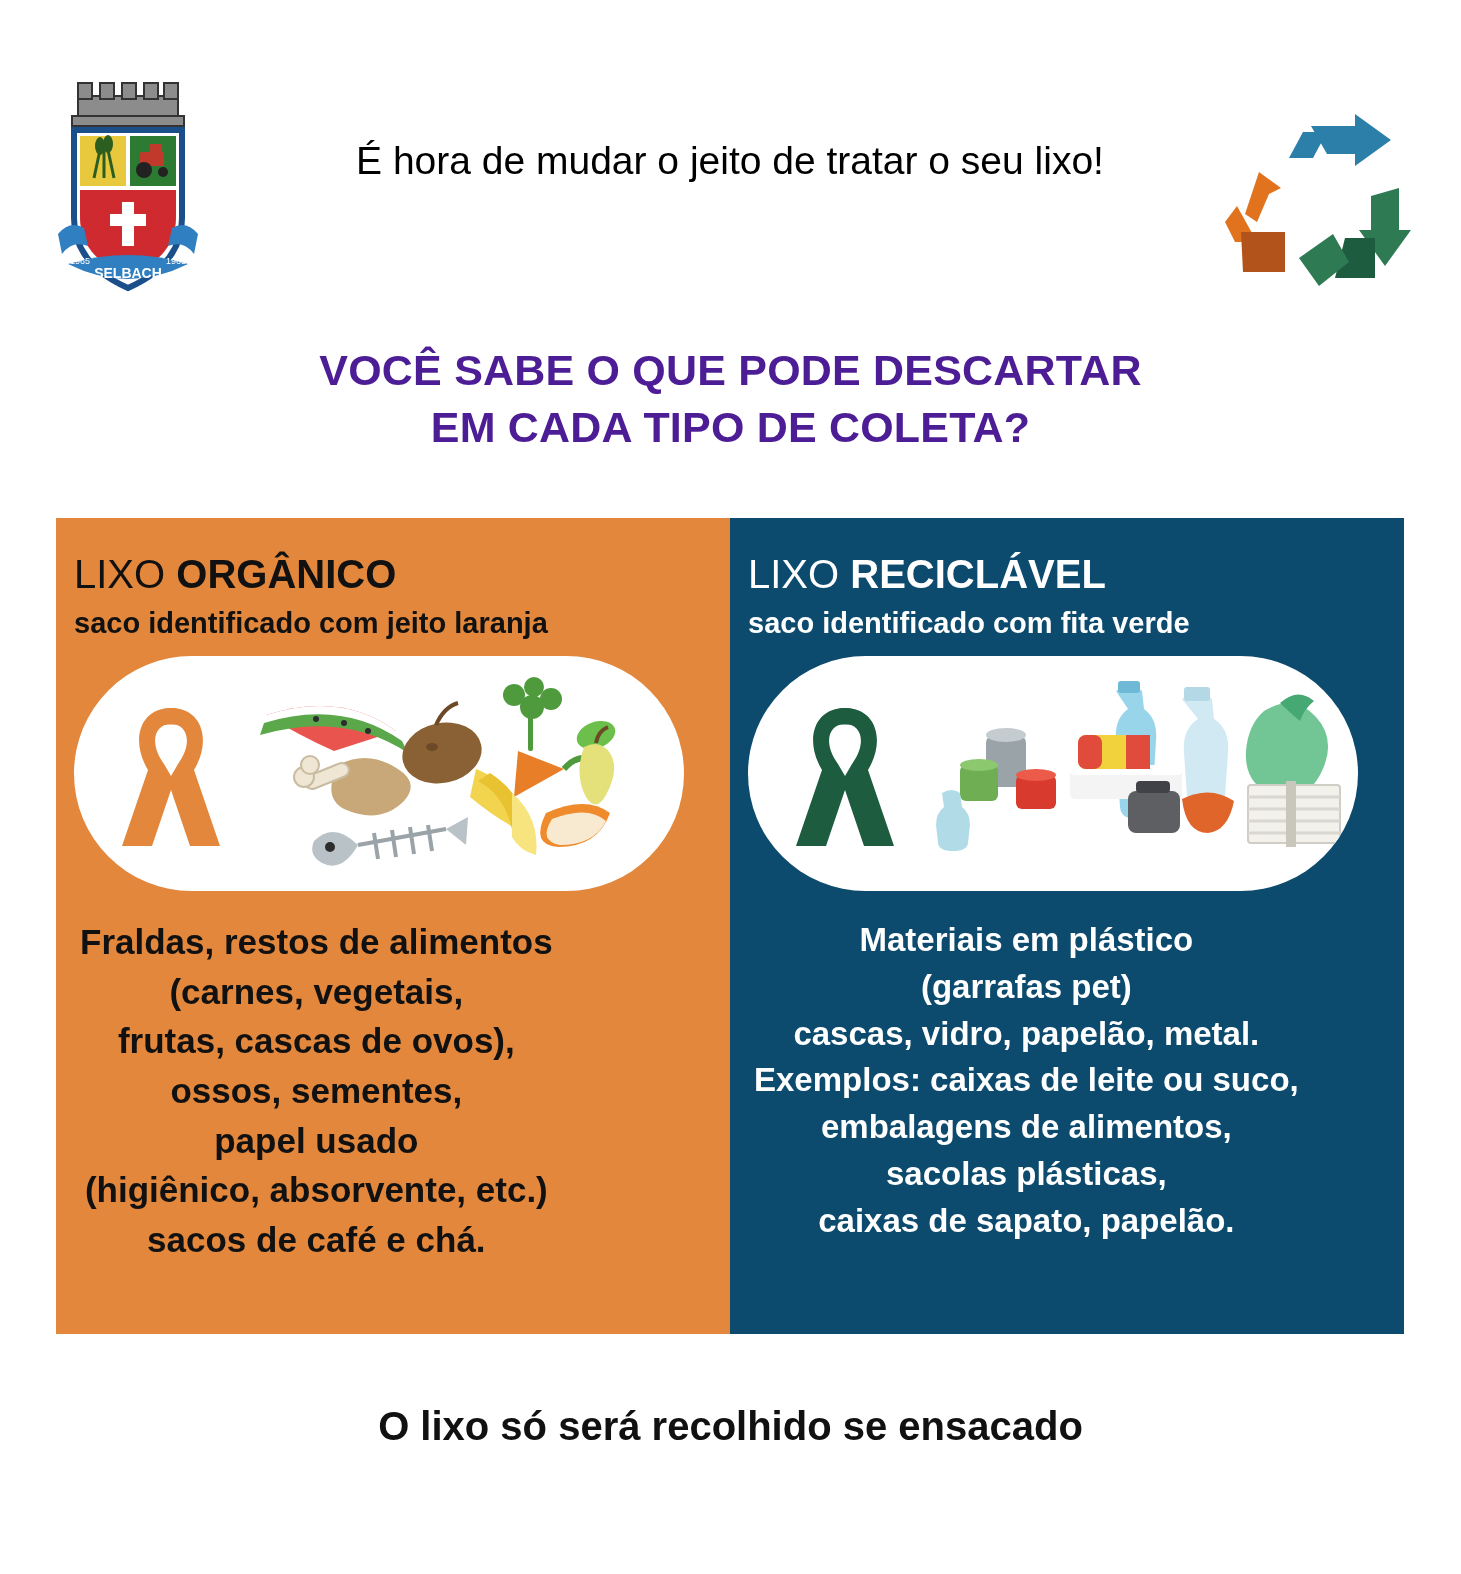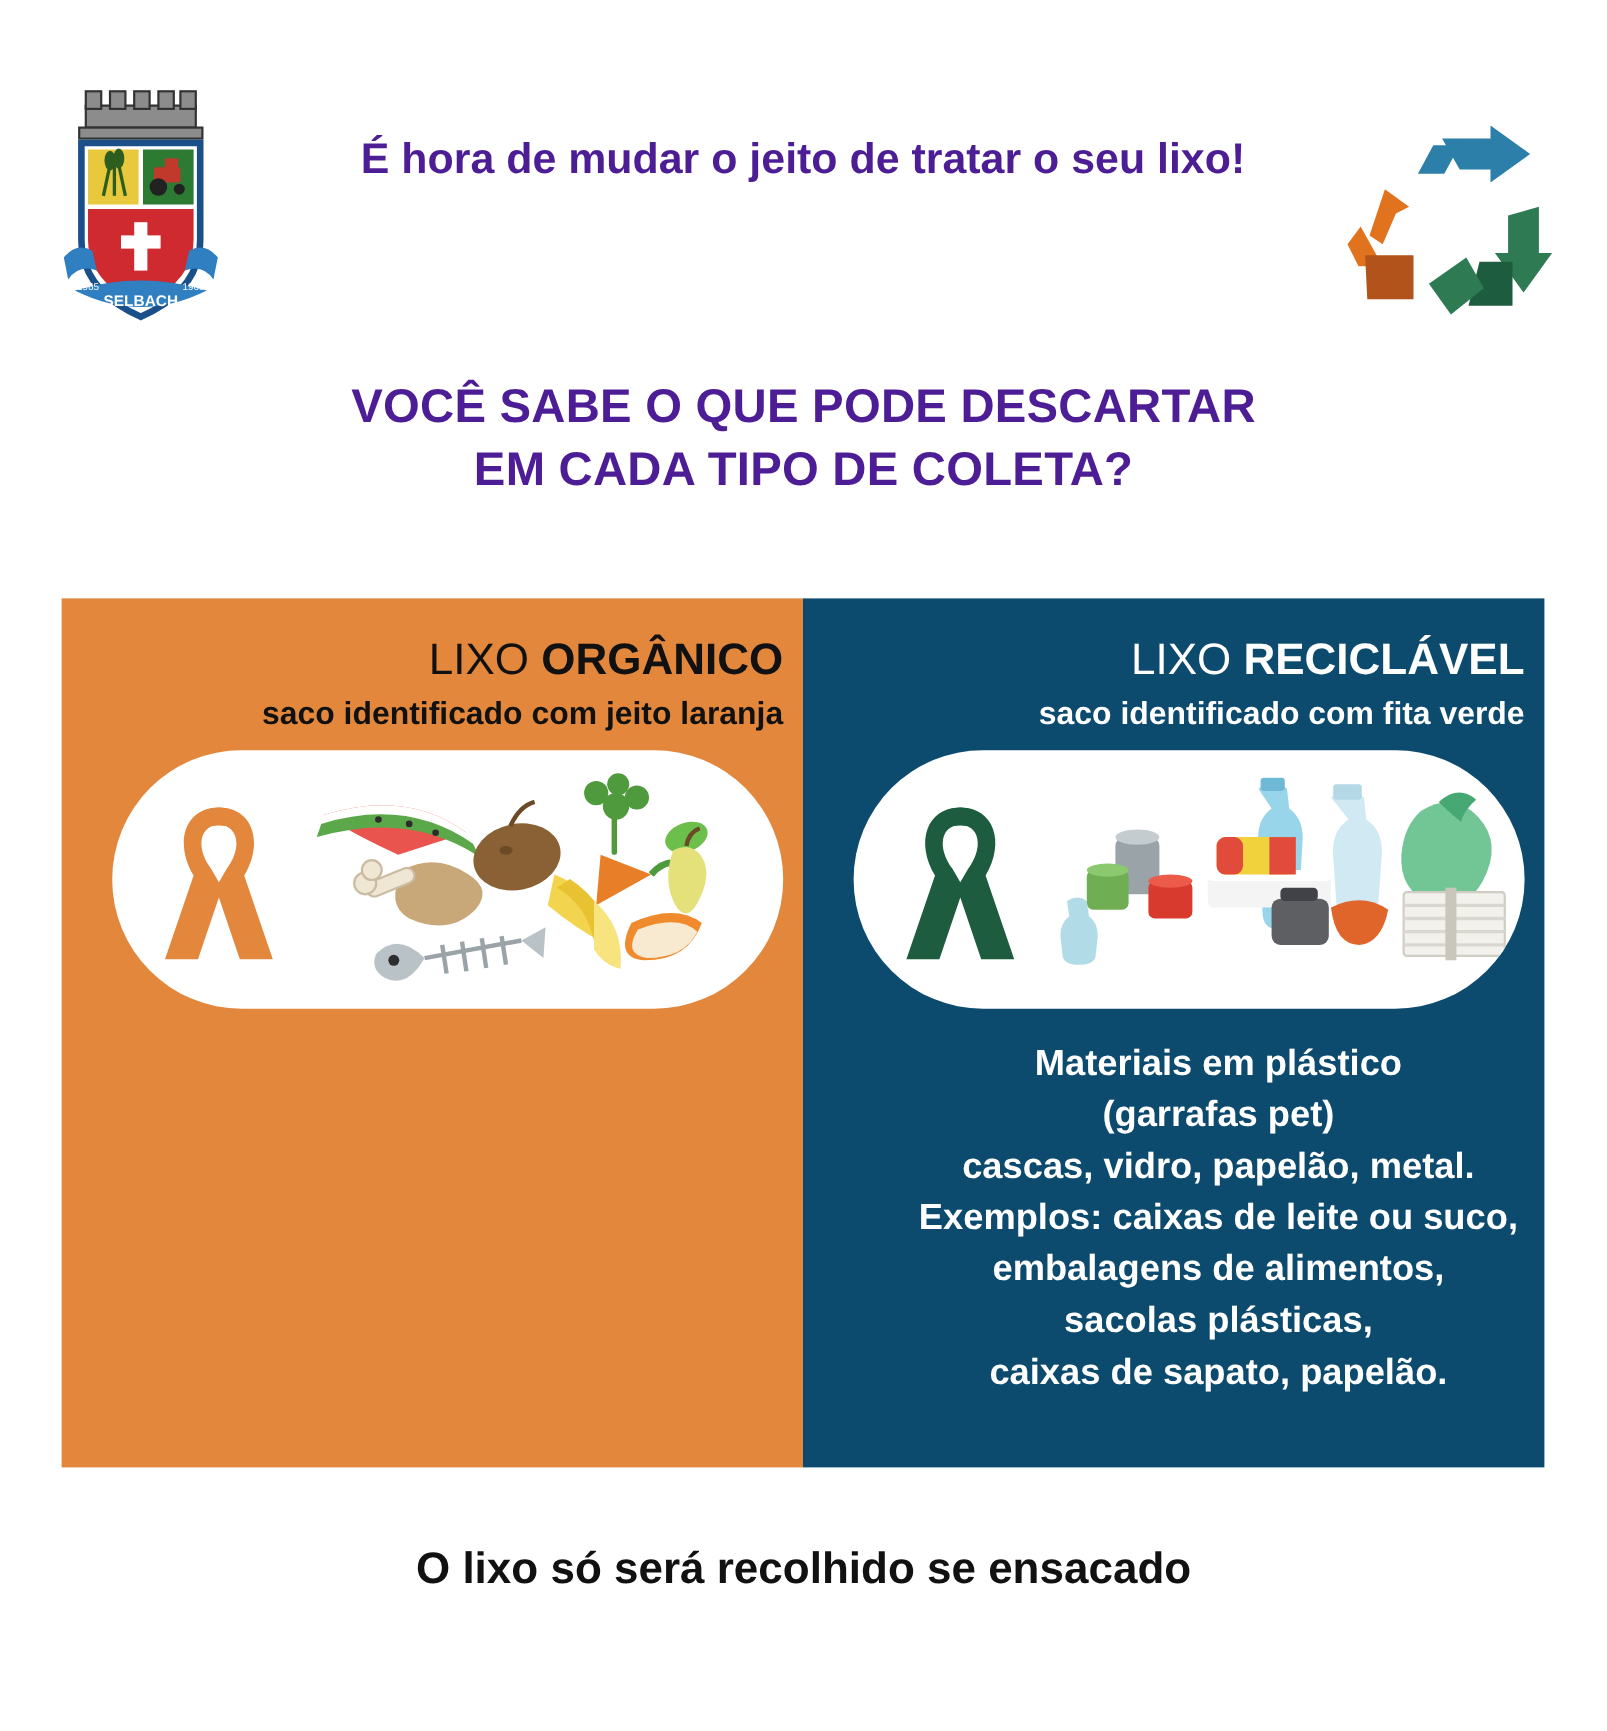--- a/index.html
+++ b/index.html
@@ -45,23 +45,23 @@
   .main-title {
     font-size: 78px;
     font-weight: bold;
     color: #2196d6;
     letter-spacing: -1px;
     line-height: 1.0;
     margin: 0;
   }
   .sub-title {
     font-size: 39px;
-    font-weight: bold;
-    color: #4c1d95;
-    margin: 16px 0 0 0;
+    font-weight: normal;
+    color: #000000;
+    margin: 32px 0 0 0;
     line-height: 1.1;
   }
   .recycle-logo {
     position: absolute;
     right: 48px;
     top: 110px;
     width: 190px;
     height: 185px;
   }
 
@@ -84,22 +84,21 @@
     width: 1348px;
     height: 816px;
     display: flex;
   }
   .panel {
     width: 50%;
     box-sizing: border-box;
     padding: 26px 18px 0 18px;
     display: flex;
     flex-direction: column;
-    align-items: flex-end;
-    margin-top: 26px;
+    align-items: flex-start;
   }
   .panel-organic { background: #e2873c; }
   .panel-recycle { background: #0c4a6e; }
 
   .panel-heading {
     font-size: 40px;
     line-height: 1.1;
     margin: 8px 0 0 0;
     font-weight: normal;
   }
@@ -309,20 +308,29 @@
               <path d="M164 154 L168 181"></path>
                 <path d="M182 152 L186 178"></path>
             </g>
             <path d="M112 172 q-24 -24 -44 -4 q-6 14 8 22 q20 10 36 -18 Z" fill="#b8c2c7"></path>
             <circle cx="84" cy="174" r="5" fill="#2d2d2d"></circle>
             <path d="M200 156 l22 -12 l-2 28 Z" fill="#b8c2c7"></path>
           </svg>
         </div>
       </div>
 
+      <div class="panel-body">
+        <div>Fraldas, restos de alimentos</div>
+        <div>(carnes, vegetais,</div>
+        <div>frutas, cascas de ovos),</div>
+        <div>ossos, sementes,</div>
+        <div>papel usado</div>
+        <div>(higiênico, absorvente, etc.)</div>
+        <div>sacos de café e chá.</div>
+      </div>
     </div>
 
     <div class="panel panel-recycle">
       <div class="panel-heading">
         <span>LIXO </span><b>RECICLÁVEL</b>
       </div>
       <div class="panel-sub">saco identificado com fita verde</div>
 
       <div class="image-pill">
         <svg class="pill-ribbon" viewBox="0 0 150 190">

